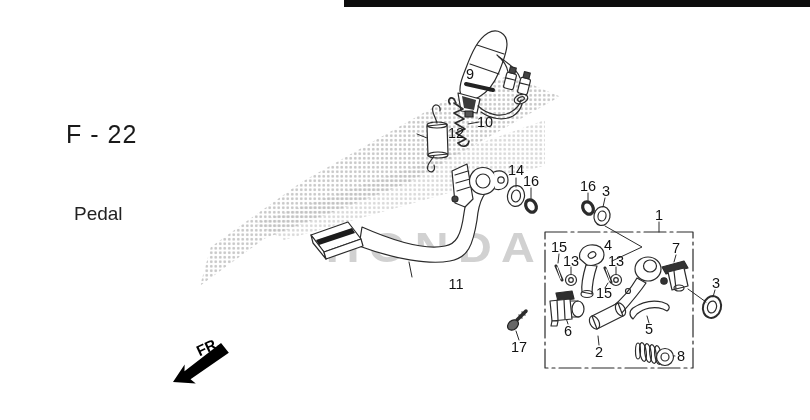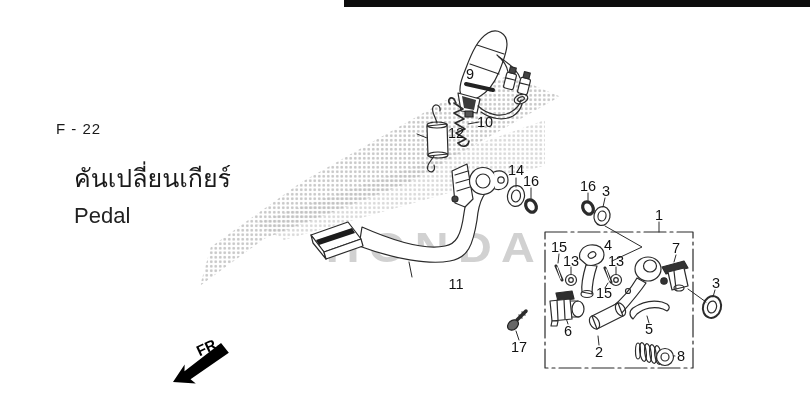--- a/index.html
+++ b/index.html
@@ -1,22 +1,22 @@
 <!DOCTYPE html>
 <html><head>
 <meta charset="utf-8">
 <style>
   html,body{margin:0;padding:0;background:#fff;}
   #page{position:relative;width:810px;height:420px;background:#fff;overflow:hidden;
         font-family:"Liberation Sans",sans-serif;color:#1a1a1a;}
   .abs{position:absolute;}
   
-  #page-code{left:56px;top:120px;font-size:15px;letter-spacing:1px;}
+  #page-code{left:66px;top:120px;font-size:25px;letter-spacing:1px;}
   #title-thai{left:74px;top:158px;font-size:25px;}
-  #title-en{left:74px;top:203px;font-size:22px;color:#222;}
+  #title-en{left:74px;top:203px;font-size:19px;color:#222;}
   
   #top-bar{left:344px;top:0;width:466px;height:7px;background:#0d0d0d;}
   
   .dots{background-image:radial-gradient(circle,#b9b9b9 1.2px,transparent 1.4px);
         background-size:4.5px 4.5px;}
   #wing{left:200px;top:75px;width:360px;height:215px;opacity:.8;
         clip-path:polygon(86% 0,100% 10%,58% 50%,18% 76%,0 98%,3% 80%,28% 50%,68% 12%);}
   #wing2{left:255px;top:120px;width:290px;height:120px;opacity:.55;
         clip-path:polygon(100% 0,100% 38%,10% 100%,0 86%);}
   #watermark-text{left:330px;top:222px;font-size:45px;font-weight:bold;
@@ -31,21 +31,20 @@
         transform:rotate(-25deg);color:#000;}
 </style>
 </head>
 <body>
 
 <div id="page">
 
   <div class="abs" id="top-bar"></div>
 
   <div class="abs" id="page-code">F - 22</div>
-  <div class="abs" id="title-thai">คันเปลี่ยนเกียร์</div>
   <div class="abs" id="title-en">Pedal</div>
 
   <div class="abs dots" id="wing"></div>
   <div class="abs dots" id="wing2"></div>
   <div class="abs" id="watermark-text">HONDA</div>
 
   <svg class="abs" id="diagram-svg" viewBox="0 0 810 420">
     <g fill="none" stroke="#2b2b2b" stroke-width="1.2" stroke-linecap="round" stroke-linejoin="round">
 
       <rect x="545" y="232" width="148" height="136" stroke-dasharray="22 4 3 4"></rect>

